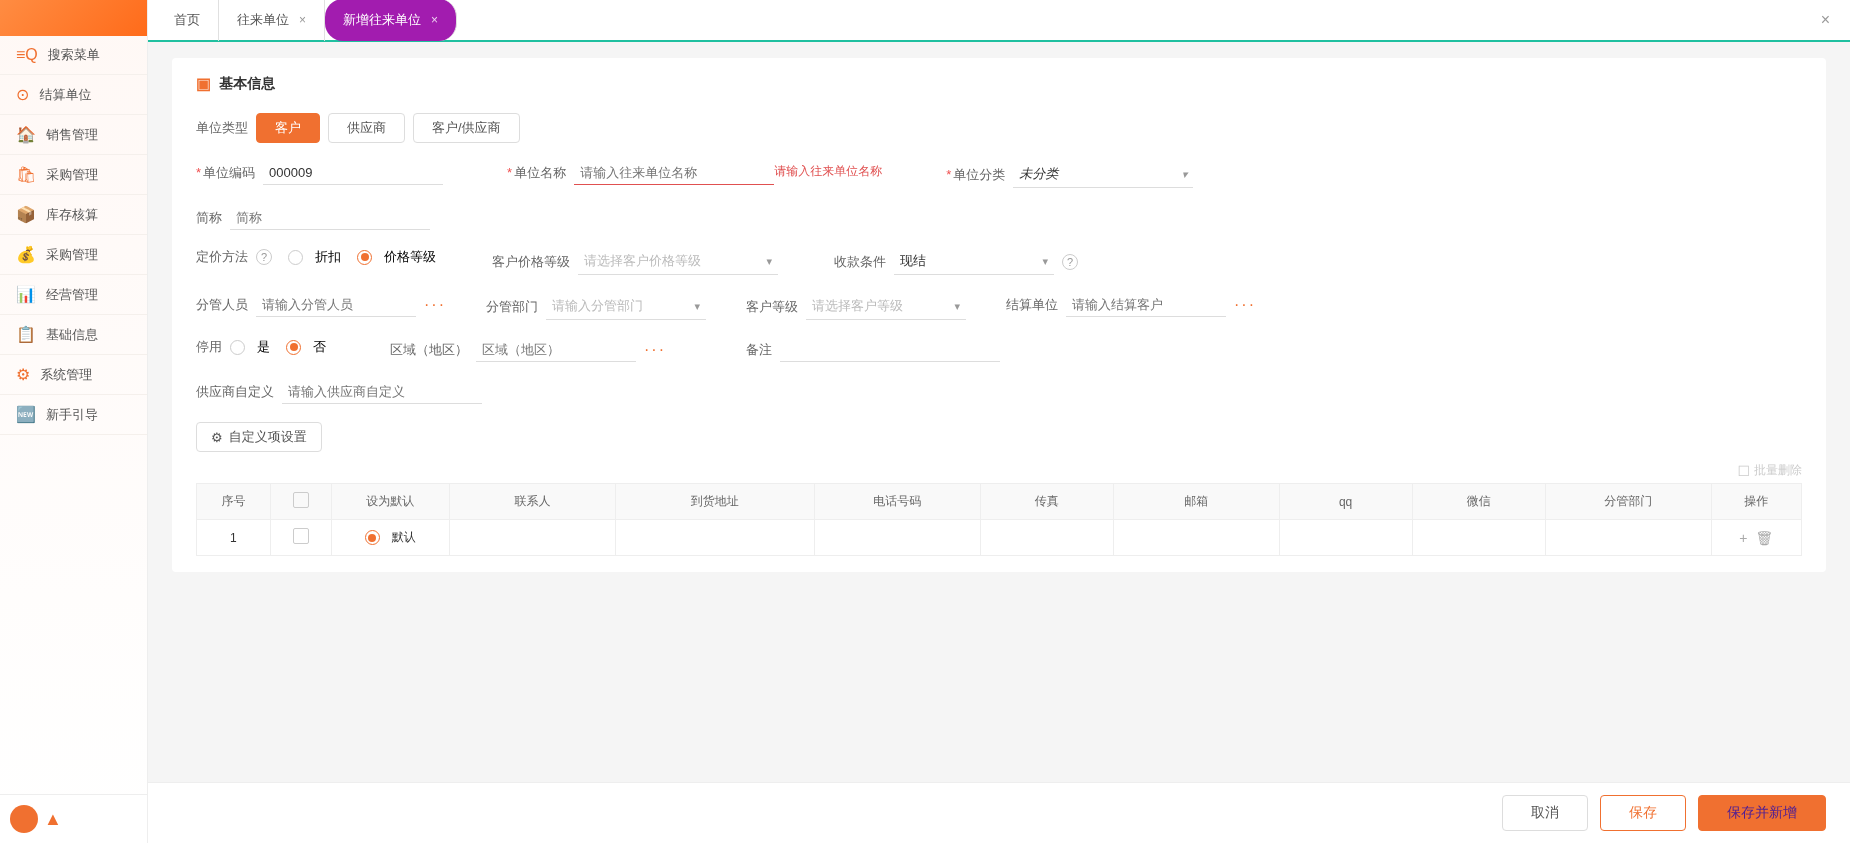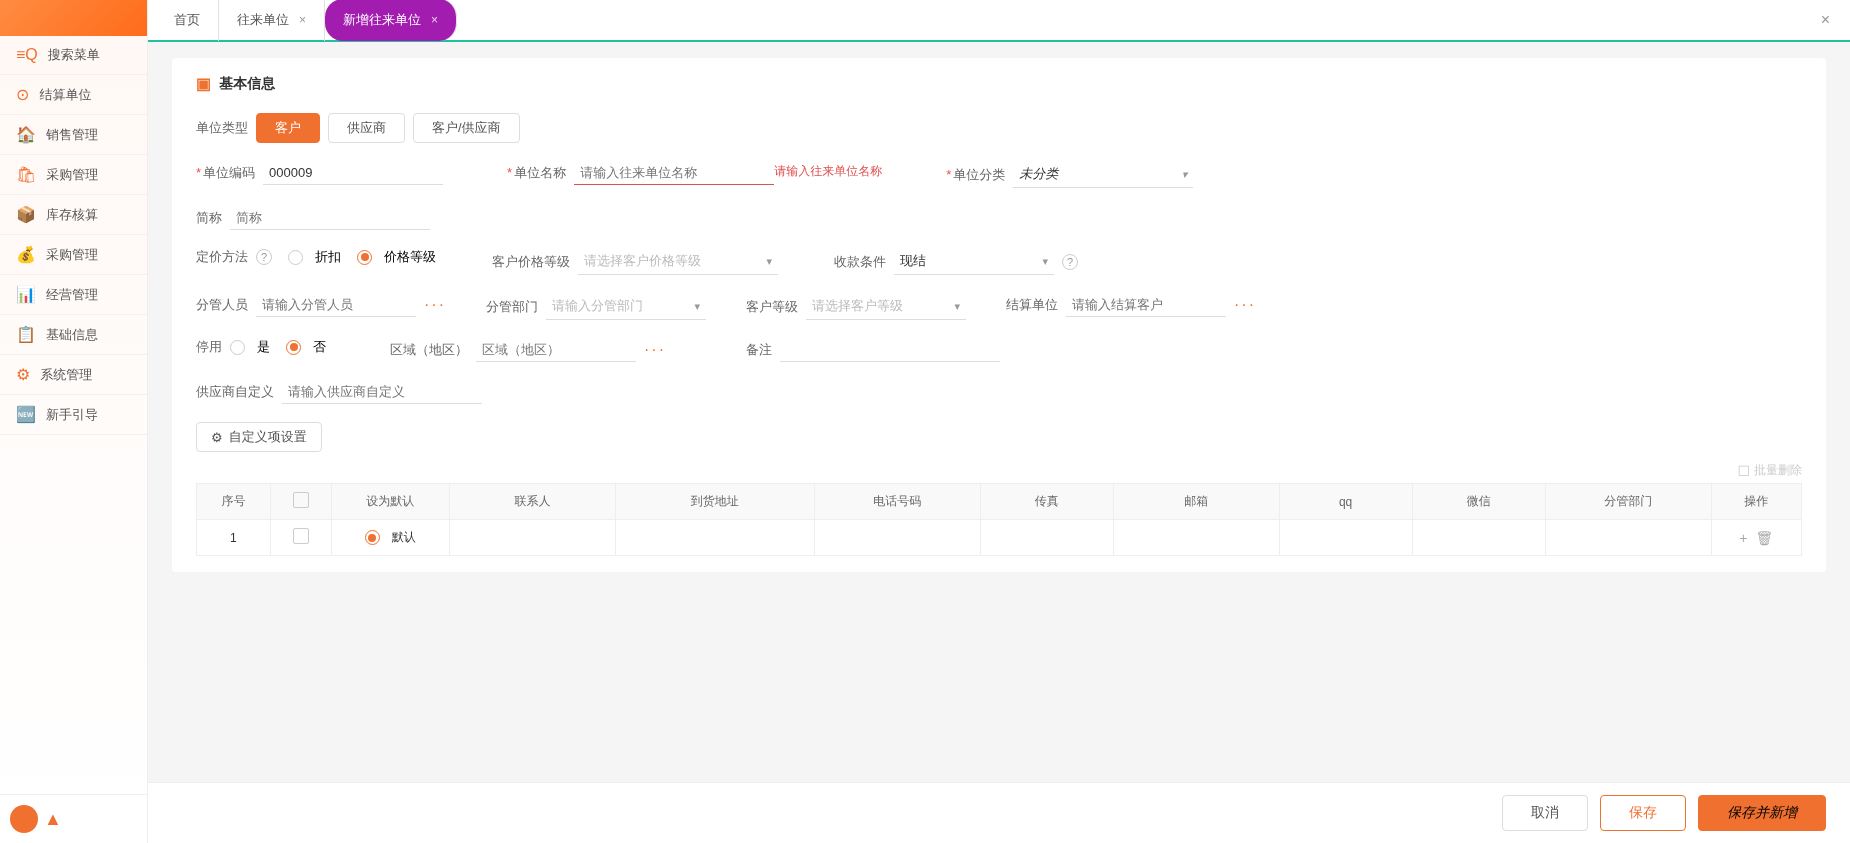--- a/index.html
+++ b/index.html
@@ -262,21 +262,21 @@
     }
     .btn {
       padding: 8px 28px;
       border-radius: 4px;
       font-size: 14px;
       cursor: pointer;
       border: 1px solid #ddd;
     }
     .btn-cancel { background: #fff; color: #555; }
     .btn-save { background: #fff; color: #f07030; border-color: #f07030; }
-    .btn-save-new { background: #f07030; color: #000000; border-color: #f07030; font-style: italic; }
+    .btn-save-new { background: #f07030; color: #4c1d95; border-color: #f07030; }
 
     .checkbox-cell {
       width: 16px; height: 16px; border: 1px solid #ccc; border-radius: 2px;
       display: inline-block; cursor: pointer;
     }
     .row-actions { display: flex; align-items: center; gap: 8px; justify-content: center; }
     .row-action-btn { color: #aaa; cursor: pointer; font-size: 14px; }
   </style>
 </head>
 <body>

